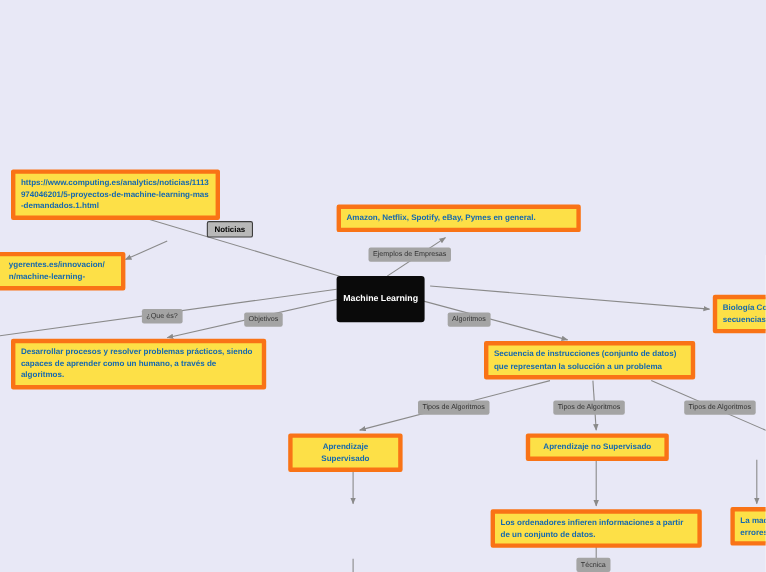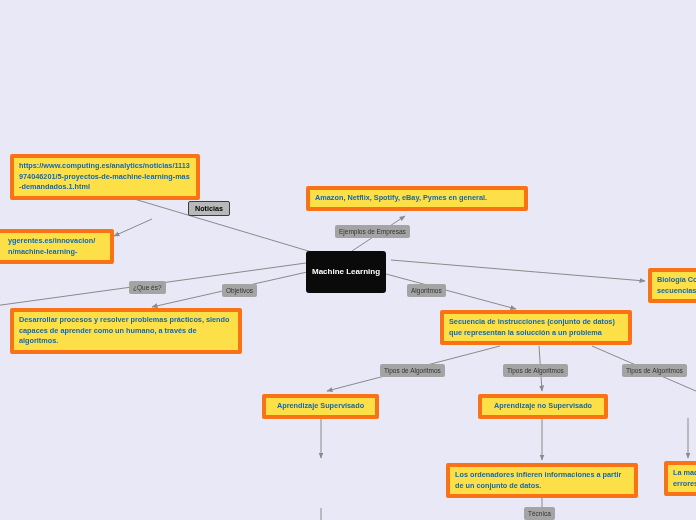--- a/index.html
+++ b/index.html
@@ -114,21 +114,21 @@
 
   <div class="node" style="left:306px; top:186px; width:222px;">Amazon, Netflix, Spotify, eBay, Pymes en general.</div>
 
   <div class="node pre" style="left:648px; top:268px; width:130px;">Biología Co
 secuencias</div>
 
   <div class="node" style="left:10px; top:308px; width:232px;">Desarrollar procesos y resolver problemas prácticos, siendo capaces de aprender como un humano, a través de algoritmos.</div>
 
   <div class="node" style="left:440px; top:310px; width:192px;">Secuencia de instrucciones (conjunto de datos) que representan la solucción a un problema</div>
 
-  <div class="node center" style="left:262px; top:394px; width:117px;">Aprendizaje Supervisado</div>
+  <div class="node center" style="left:262px; top:394px; width:104px;">Aprendizaje Supervisado</div>
 
   <div class="node center" style="left:478px; top:394px; width:130px;">Aprendizaje no Supervisado</div>
 
 
   <div class="node" style="left:446px; top:463px; width:192px;">Los ordenadores infieren informaciones a partir de un conjunto de datos.</div>
 
   <div class="node pre" style="left:664px; top:461px; width:90px;">La maq
 errores</div>
 
 </div>

